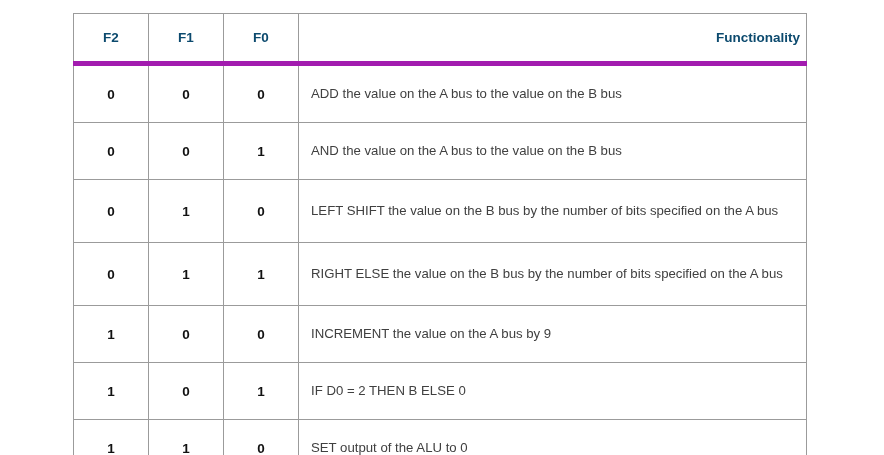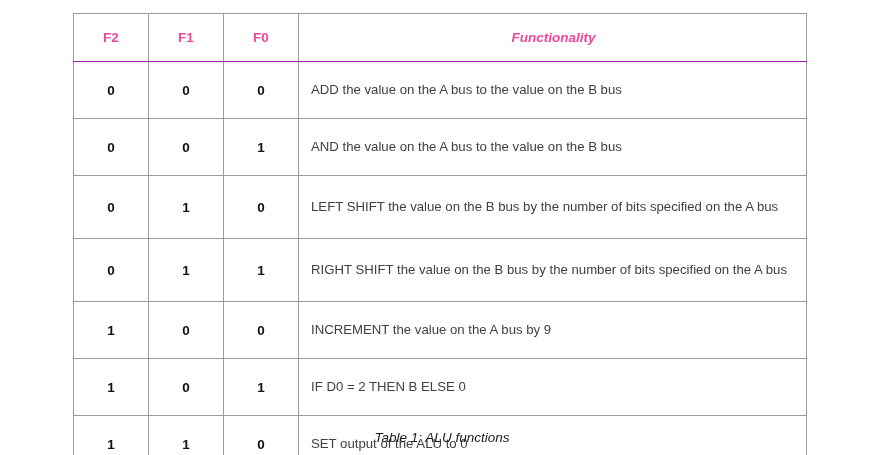--- a/index.html
+++ b/index.html
@@ -44,32 +44,31 @@
   table.alu td {
     border: 1px solid #9b9b9b;
     vertical-align: middle;
     background: #ffffff;
   }
 
   
   table.alu thead th {
     font-size: 13.5px;
     font-weight: bold;
-    color: #ec4899;
+    color: #0c4a6e;
     height: 47px;
     padding: 0 6px;
-    border-bottom: 1px solid #a21caf;
+    border-bottom: 5px solid #a21caf;
   }
   table.alu thead th.bit {
     text-align: center;
   }
   table.alu thead th.fn {
-    text-align: center;
+    text-align: right;
     padding-left: 8px;
-    font-style: italic;
   }
 
   
   table.alu td.bit {
     text-align: center;
     font-size: 13.5px;
     font-weight: bold;
     color: #111111;
   }
 
@@ -134,21 +133,21 @@
         <tr class="r-double">
           <td class="bit">0</td>
           <td class="bit">1</td>
           <td class="bit">0</td>
           <td class="fn">LEFT SHIFT the value on the B bus by the number of bits specified on the A bus</td>
         </tr>
         <tr class="r-double">
           <td class="bit">0</td>
           <td class="bit">1</td>
           <td class="bit">1</td>
-          <td class="fn">RIGHT SHIFT the value on the B bus by the number of bits specified on the A bus</td>
+          <td class="fn">RIGHT ELSE the value on the B bus by the number of bits specified on the A bus</td>
         </tr>
         <tr class="r-single">
           <td class="bit">1</td>
           <td class="bit">0</td>
           <td class="bit">0</td>
           <td class="fn">INCREMENT the value on the A bus by 9</td>
         </tr>
         <tr class="r-single">
           <td class="bit">1</td>
           <td class="bit">0</td>
@@ -159,15 +158,14 @@
           <td class="bit">1</td>
           <td class="bit">1</td>
           <td class="bit">0</td>
           <td class="fn">SET output of the ALU to 0</td>
         </tr>
 
       </tbody>
     </table>
   </div>
 
-  <div class="caption">Table 1: ALU functions</div>
 
 </div>
 
 </body></html>

